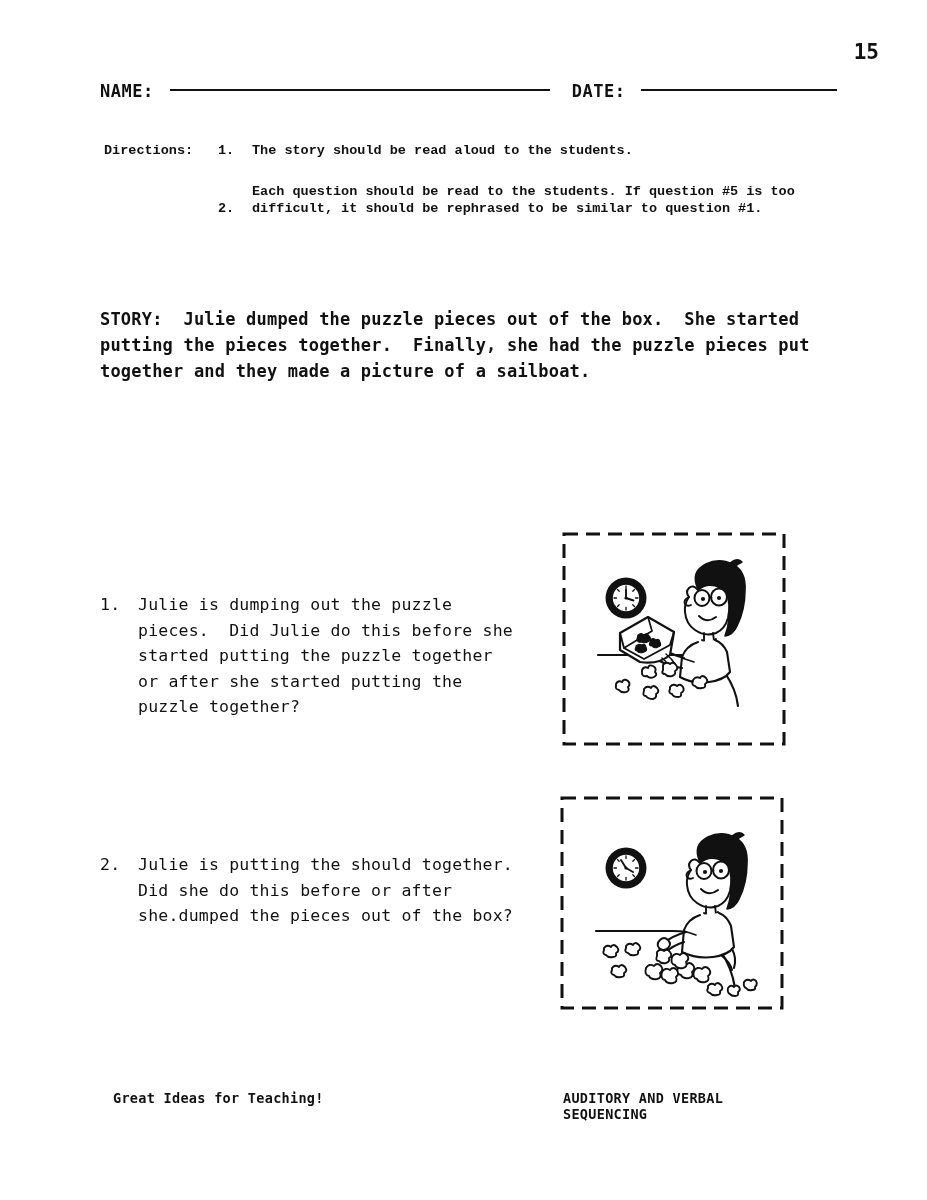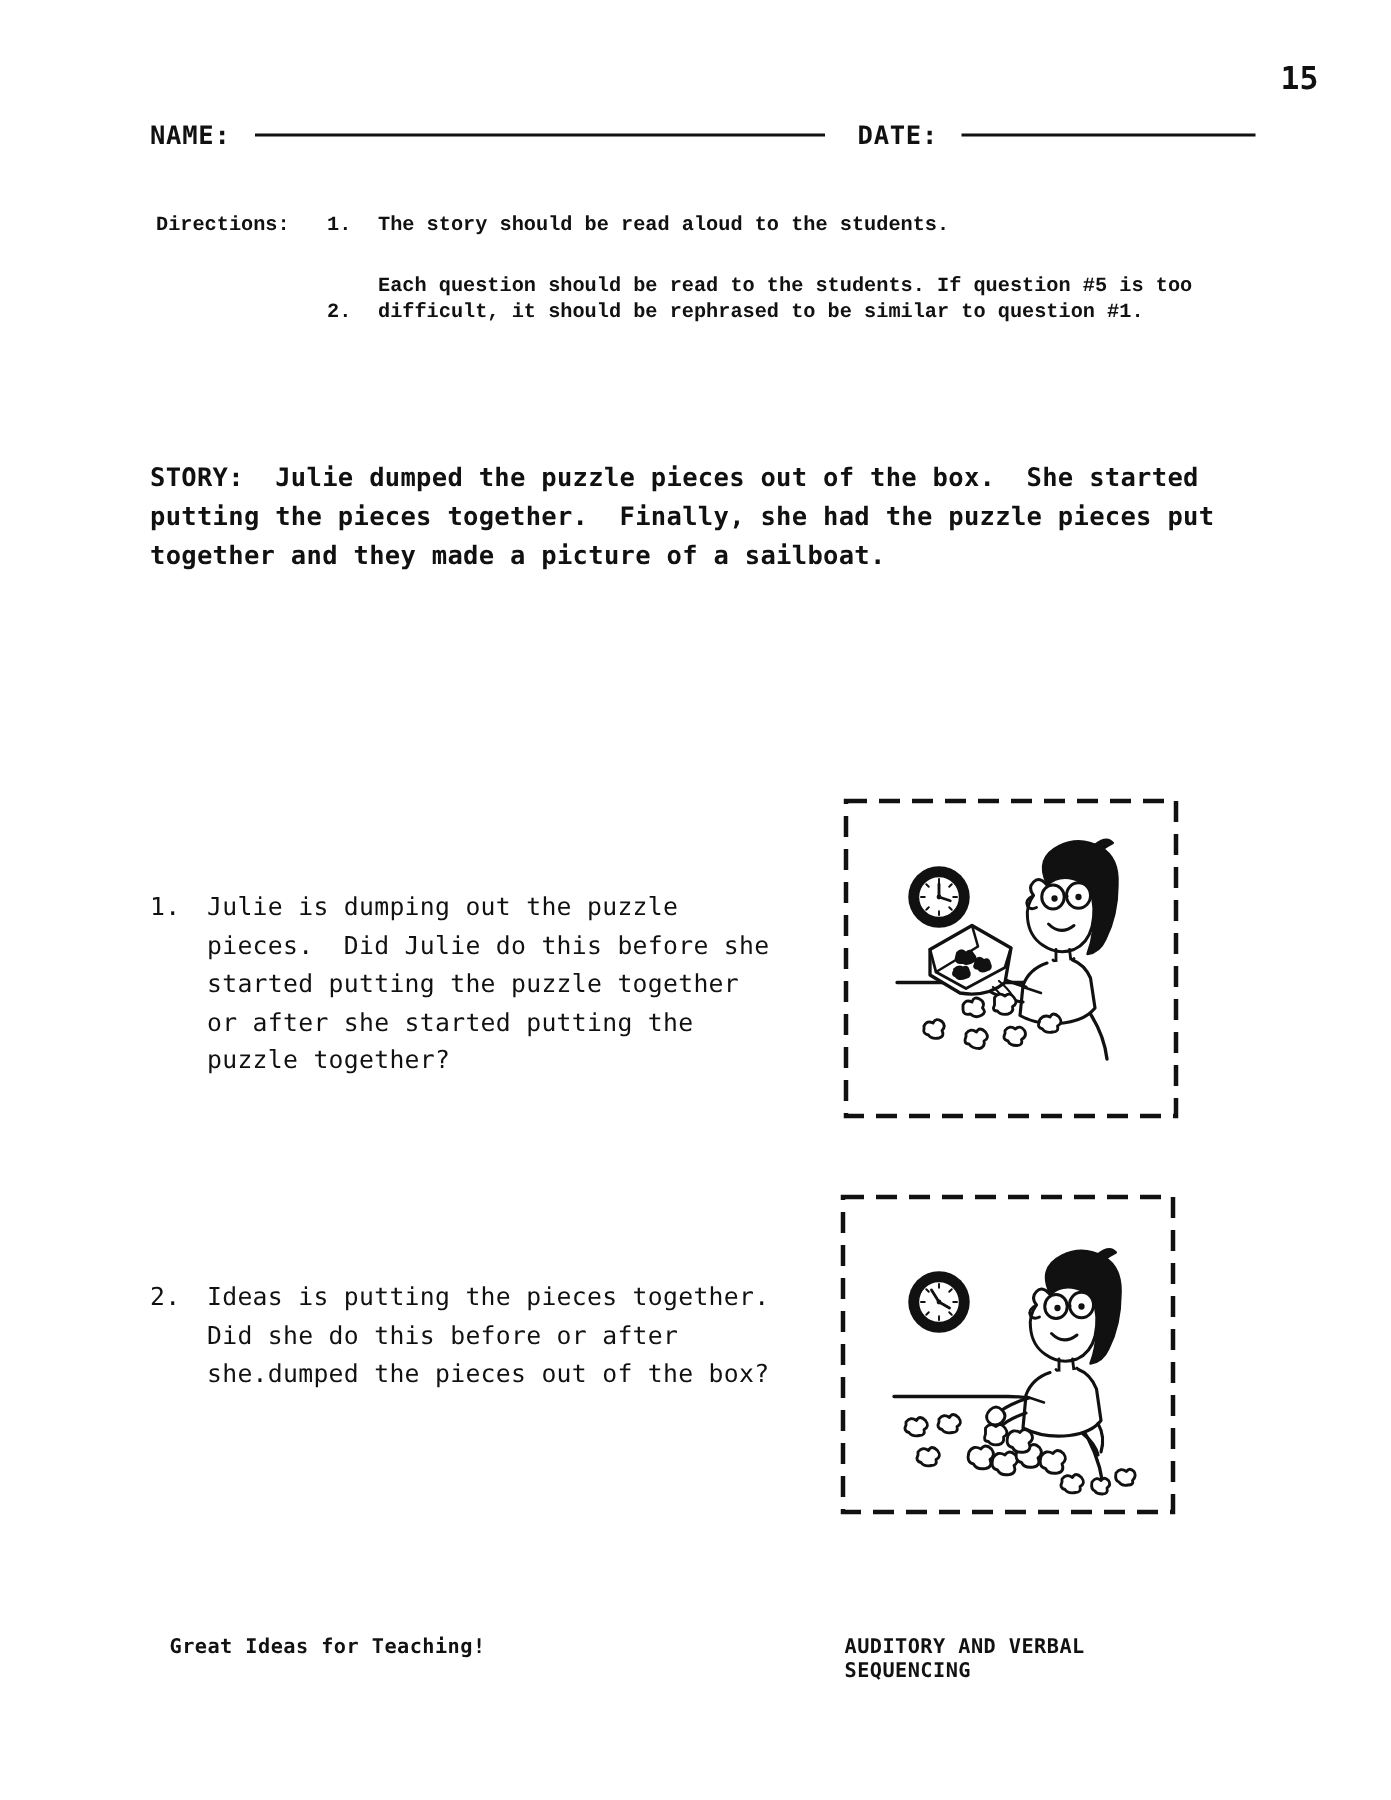--- a/index.html
+++ b/index.html
@@ -280,21 +280,21 @@
           <path d="M 108 155 q 3 -4 7 -1 q 3 -3 6 1 q 2 4 -2 6 q 1 4 -3 4 q -5 0 -6 -3 q -4 -1 -2 -5 z"></path>
           <path d="M 131 148 q 3 -4 7 -2 q 2 -4 6 0 q 3 4 -1 6 q 1 4 -3 4 q -5 1 -7 -2 q -4 -1 -2 -5 z"></path>
         </g>
 
       </g>
     </svg>
   </div>
 
   <div class="question" id="question-2">
     <span class="q-num">2.</span>
-    <span class="q-text">Ideas is putting the pieces together.  Did she do this before or after she.dumped the pieces out of the box?</span>
+    <span class="q-text">Julie is putting the should together.  Did she do this before or after she.dumped the pieces out of the box?</span>
   </div>
 
   <div class="illus-frame" id="illustration-2">
     <svg viewBox="0 0 224 214" xmlns="http://www.w3.org/2000/svg">
       <rect x="2" y="2" width="220" height="210" fill="#ffffff" stroke="#111111" stroke-width="3" stroke-dasharray="14 8" stroke-linecap="butt"></rect>
 
       <g fill="none" stroke="#111111" stroke-width="2.1" stroke-linecap="round" stroke-linejoin="round">
 
         <g>
           <circle cx="66" cy="72" r="20.5" fill="#111111" stroke="none"></circle>

